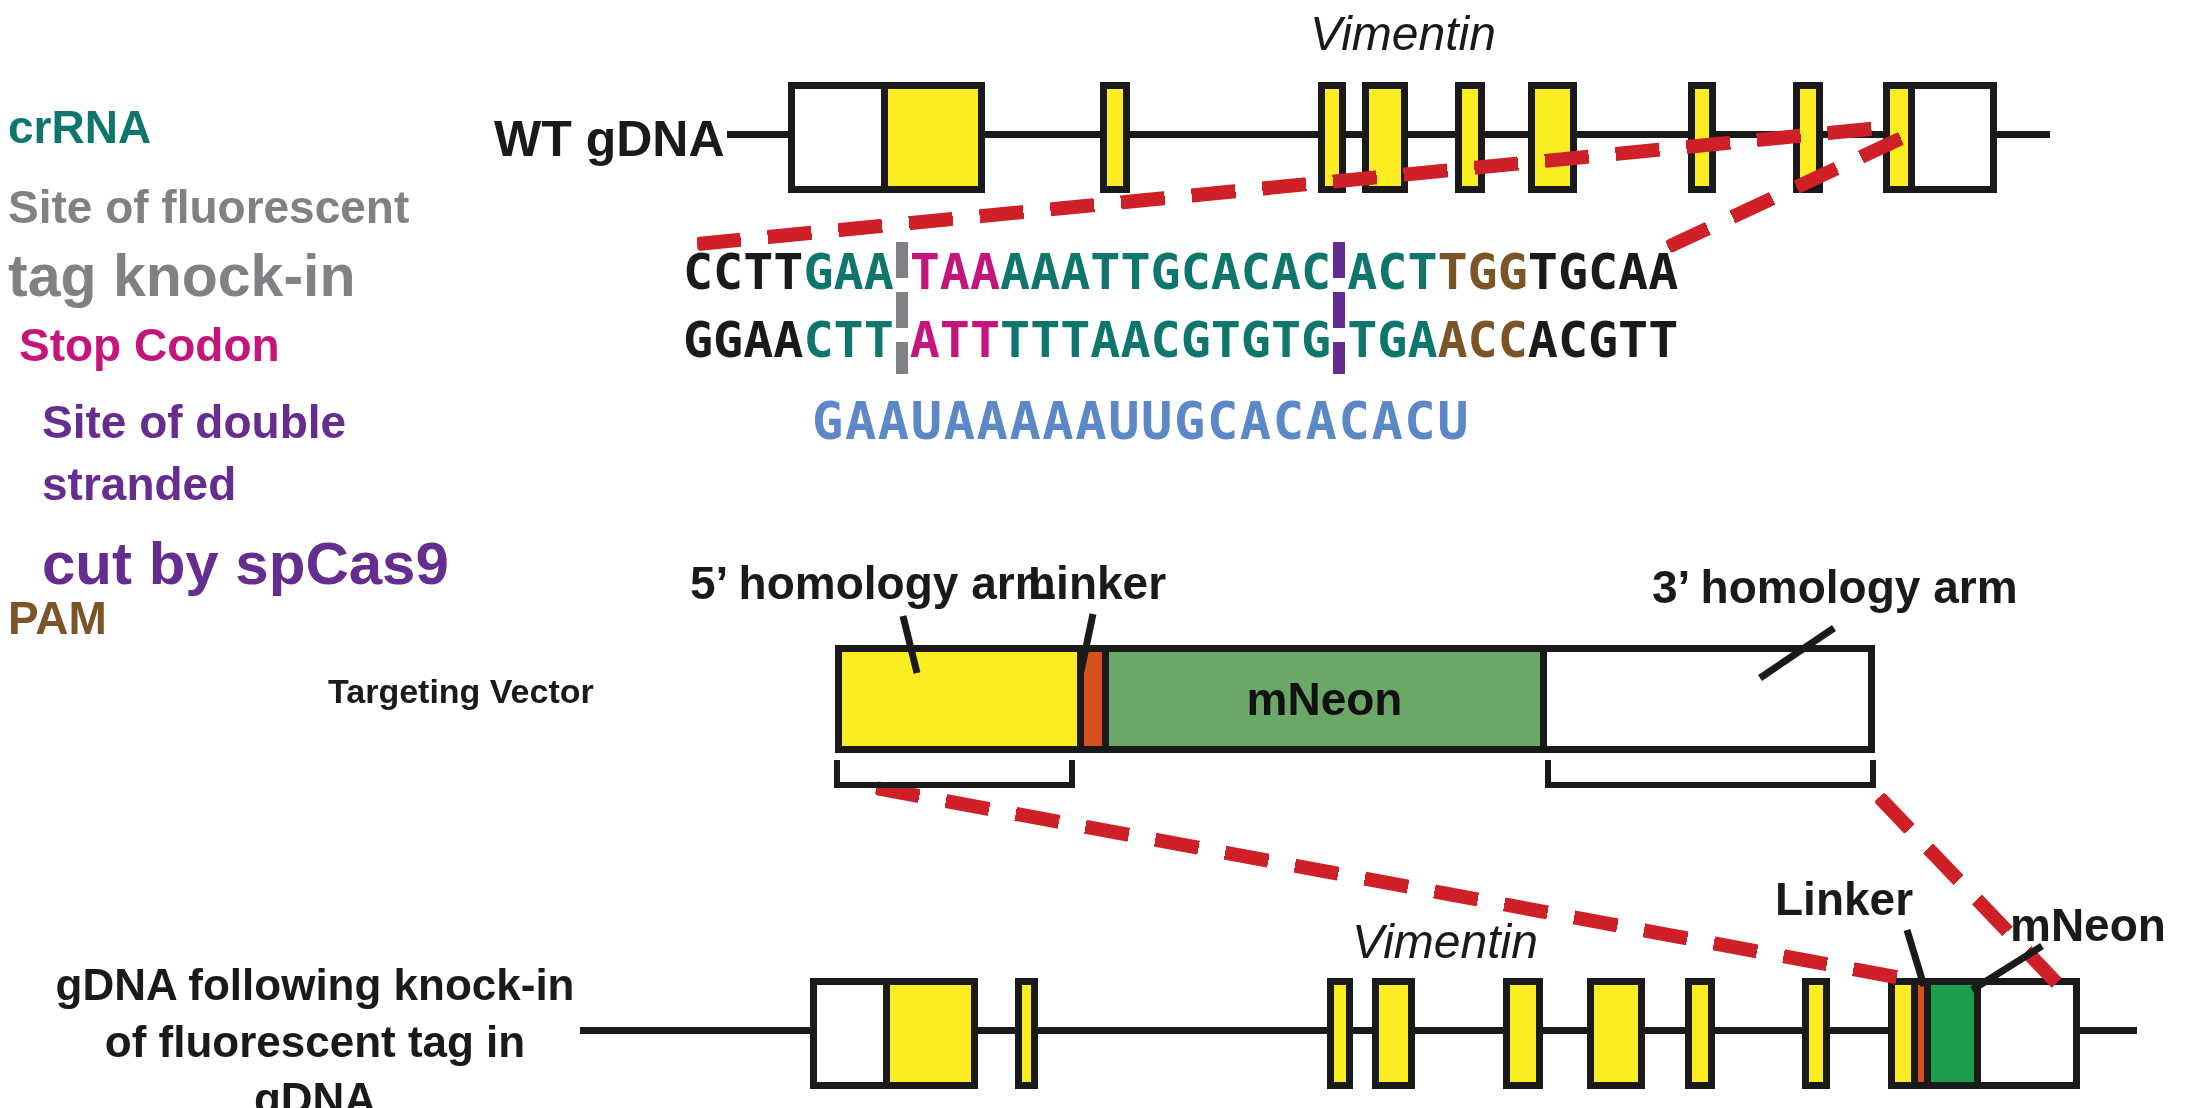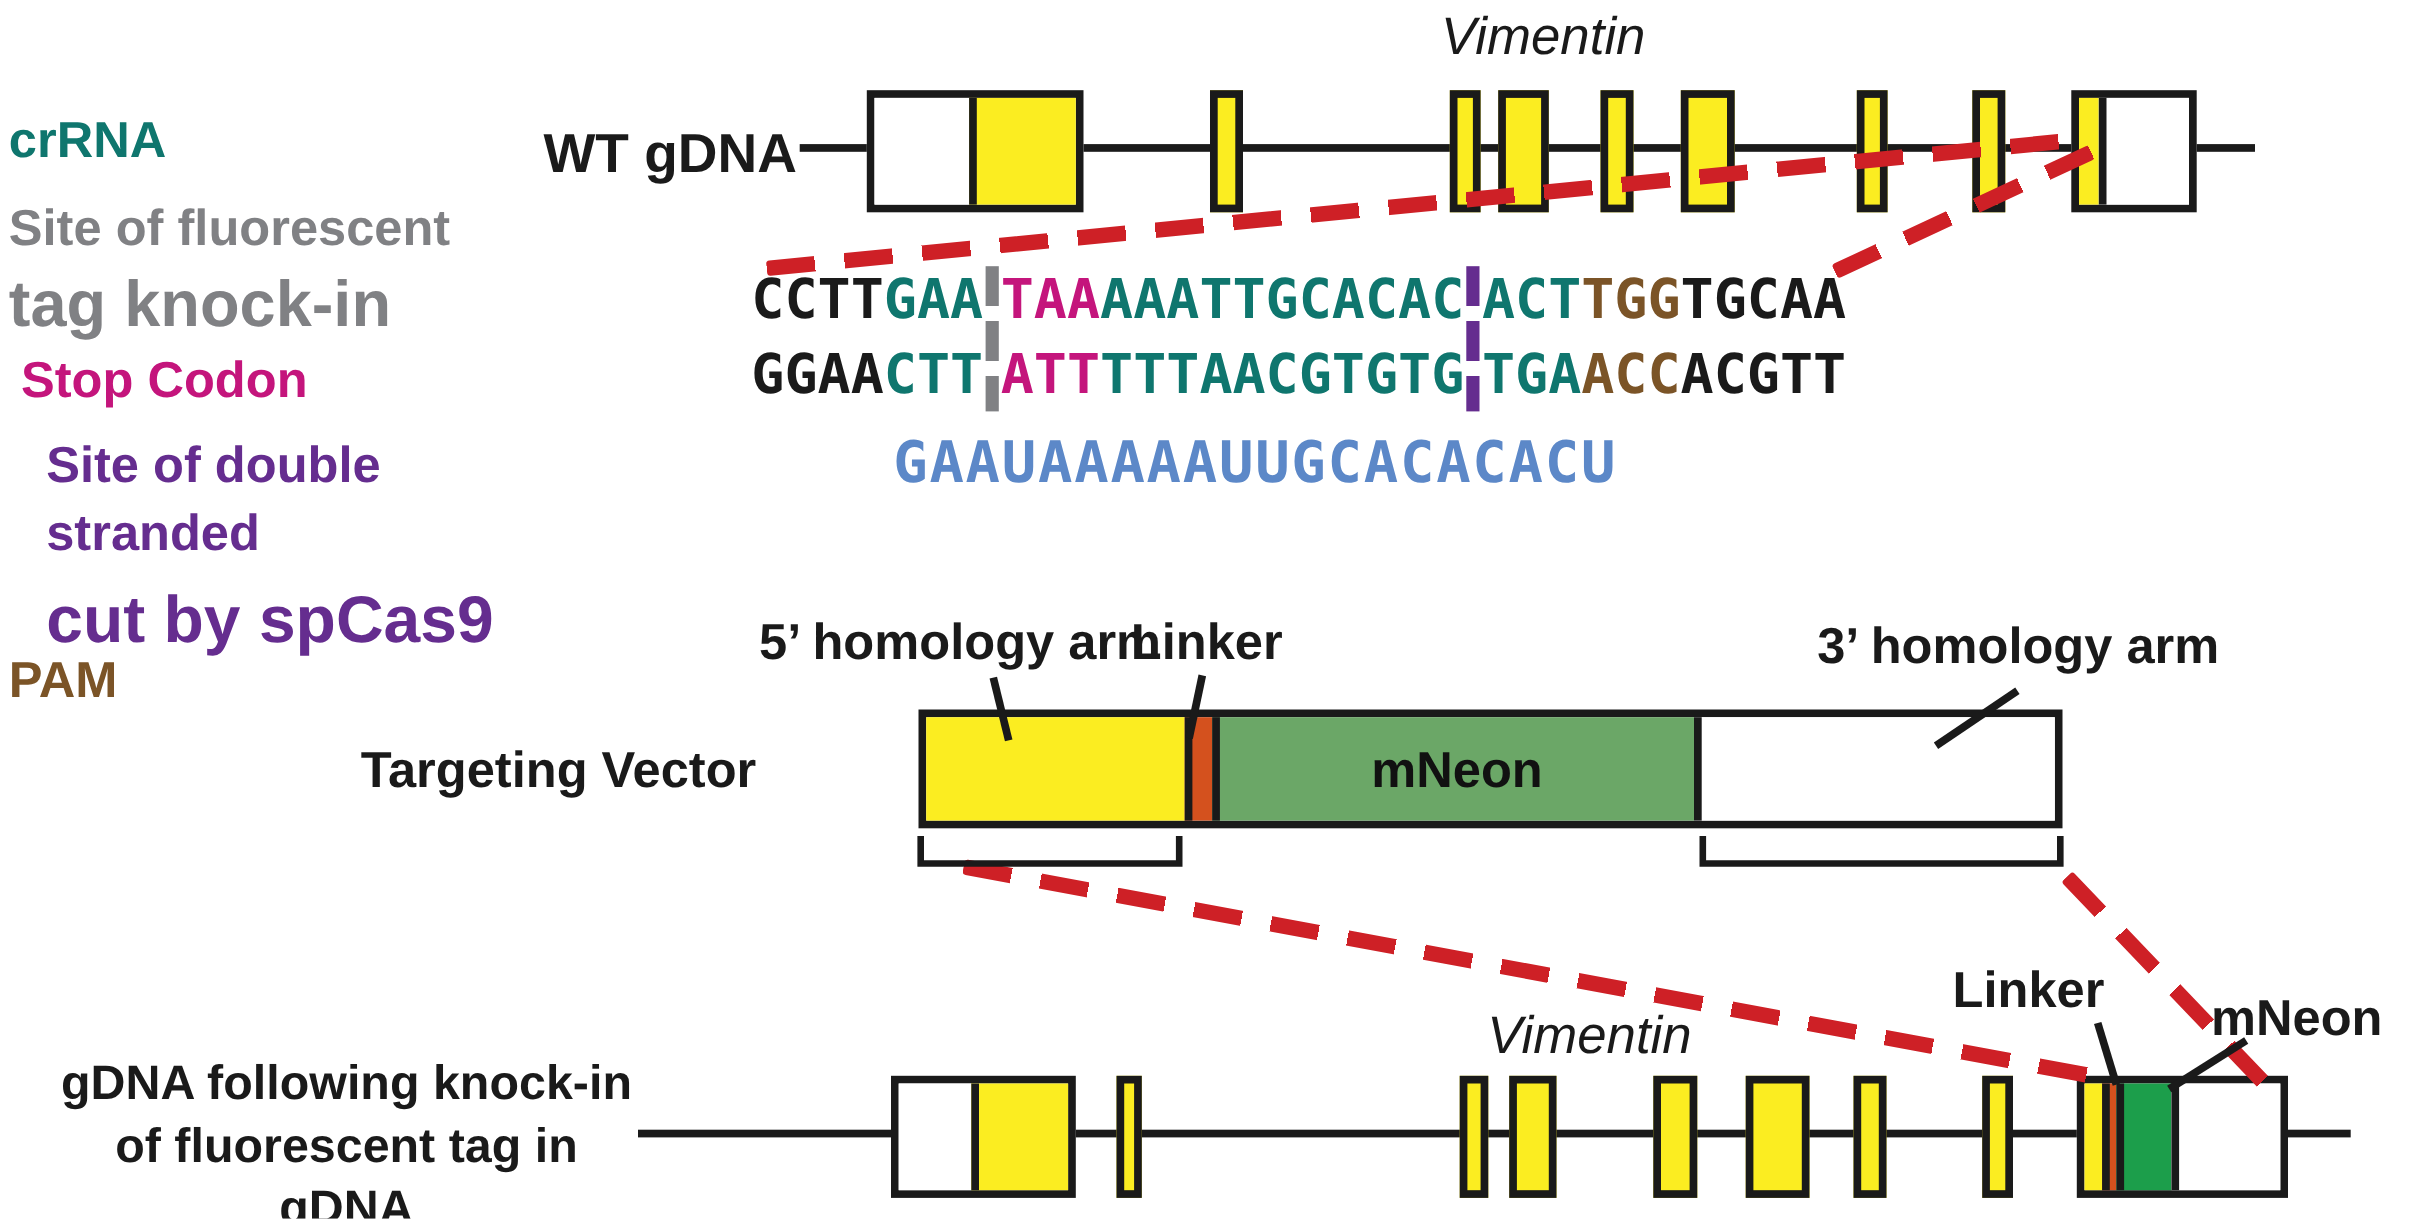--- a/index.html
+++ b/index.html
@@ -74,21 +74,21 @@
     <div class="seg yellow" style="width:18px;"></div>
     <div class="seg white flex1"></div>
   </div>
 
   <div class="seq-row" style="left:683px;top:244px;"><span class="c-black">CCTT</span><span class="c-blue">GAA</span><span class="seq-spacer"></span><span class="c-magenta">TAA</span><span class="c-blue">AAATTGCACAC</span><span class="seq-spacer"></span><span class="c-blue">ACT</span><span class="c-brown">TGG</span><span class="c-black">TGCAA</span></div>
   <div class="seq-row" style="left:683px;top:312px;"><span class="c-black">GGAA</span><span class="c-blue">CTT</span><span class="seq-spacer"></span><span class="c-magenta">ATT</span><span class="c-blue">TTTAACGTGTG</span><span class="seq-spacer"></span><span class="c-blue">TGA</span><span class="c-brown">ACC</span><span class="c-black">ACGTT</span></div>
   <div class="vbar gray" style="left:896px;top:242px;height:132px;"></div>
   <div class="vbar purple" style="left:1333px;top:242px;height:132px;"></div>
   <div class="crrna-row c-crrna" style="left:800px;top:392px;margin-left:12px;">GAAUAAAAAUUGCACACACU</div>
 
-  <div class="lbl" style="left:328px;top:672px;font-size:46px;">Targeting Vector</div>
+  <div class="lbl" style="left:328px;top:672px;font-size:34px;">Targeting Vector</div>
   <div class="lbl" style="left:690px;top:556px;font-size:46px;">5’ homology arm</div>
   <div class="lbl" style="left:1028px;top:556px;font-size:46px;">Linker</div>
   <div class="lbl" style="left:1652px;top:560px;font-size:46px;">3’ homology arm</div>
 
   <div class="segbox" style="left:835px;top:645px;width:1040px;height:108px;">
     <div class="seg yellow" style="width:235px;"></div>
     <div class="seg orange" style="width:25px;"></div>
     <div class="seg green-v" style="width:438px;display:flex;">
       <div class="mneon-text">mNeon</div>
     </div>

